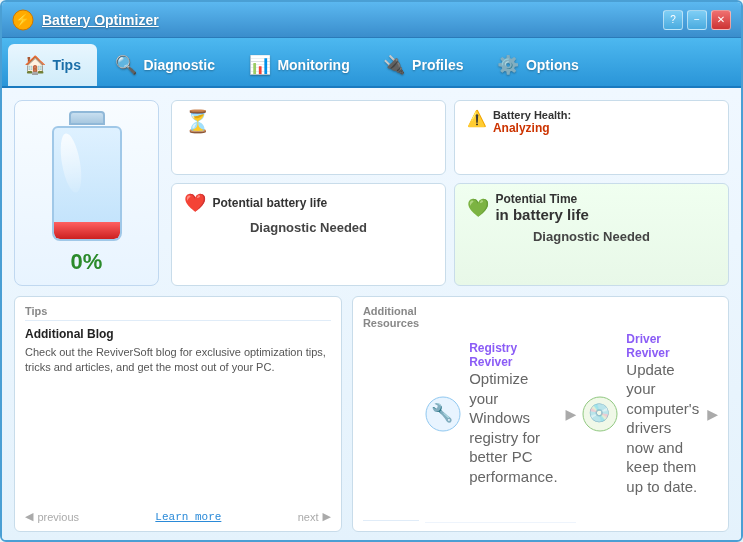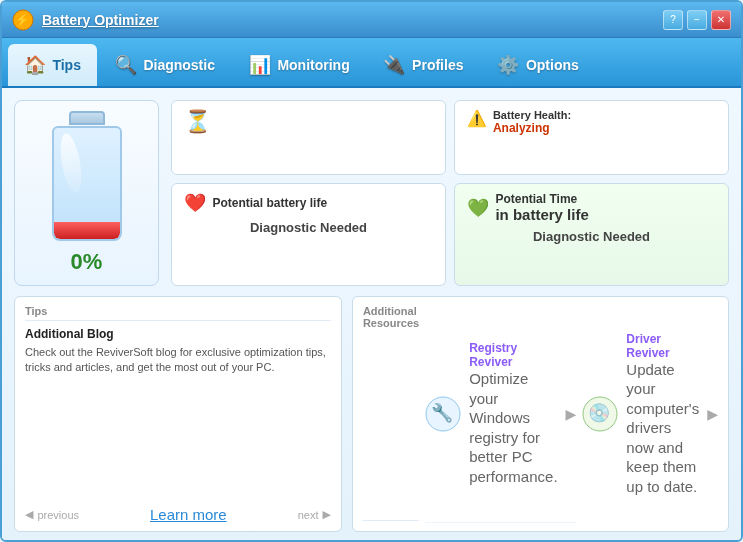--- a/index.html
+++ b/index.html
@@ -307,24 +307,25 @@
       color: #888;
       cursor: pointer;
       display: flex;
       align-items: center;
       gap: 4px;
     }
     .tips-nav-btn.arrow-btn {
       color: #aaa;
     }
     .learn-more-link {
-      font-size: 15px;
+      font-size: 11px;
       color: #2a8ad8;
       cursor: pointer;
       text-decoration: underline;
+      font-family: Liberation Mono, monospace;
     }
 
     .resources-panel {
       flex: 1;
       background: white;
       border: 1px solid #c8dcea;
       border-radius: 6px;
       padding: 8px 10px;
       display: flex;
       flex-direction: row;

